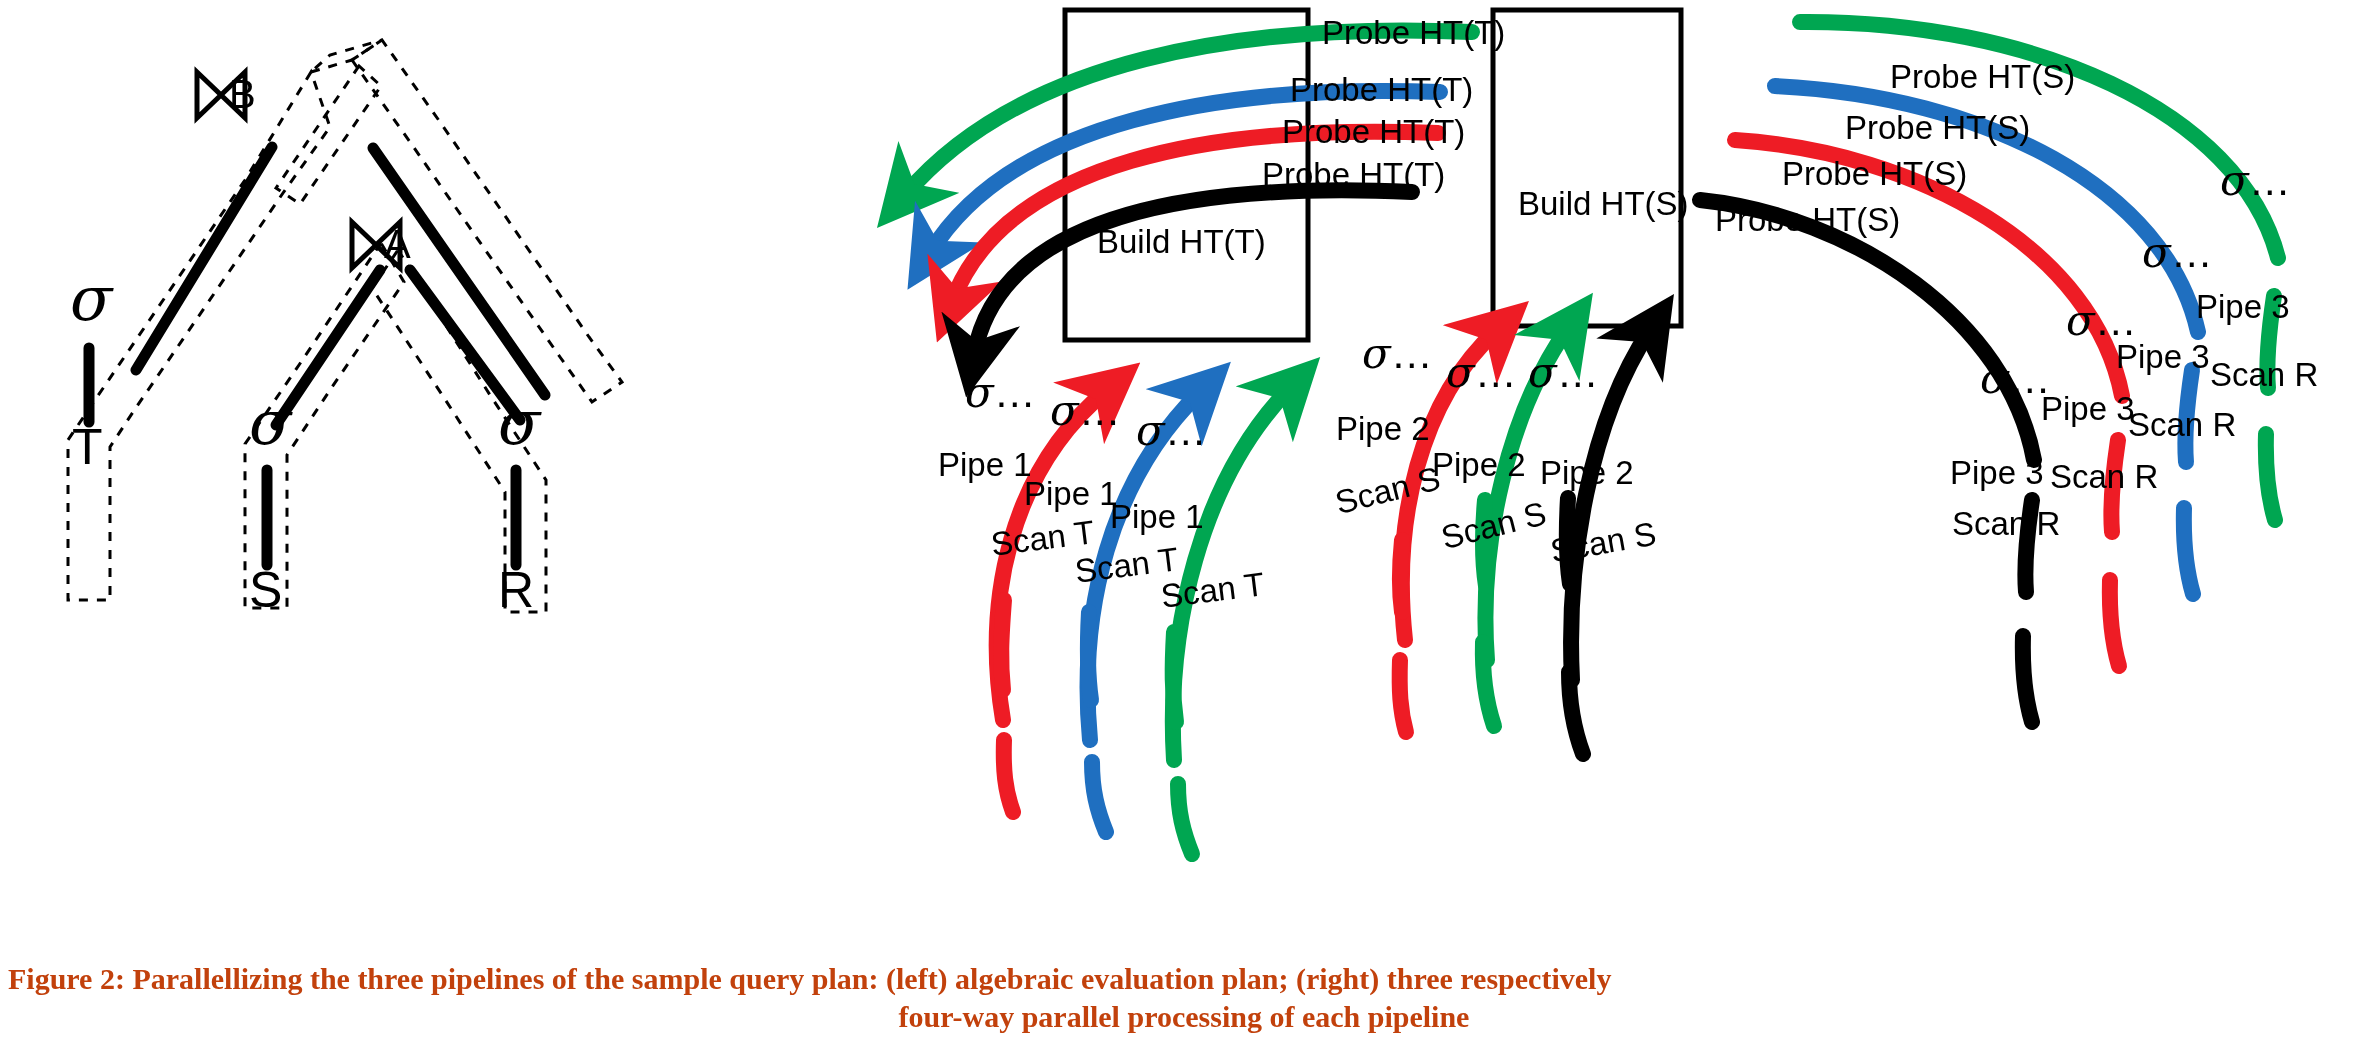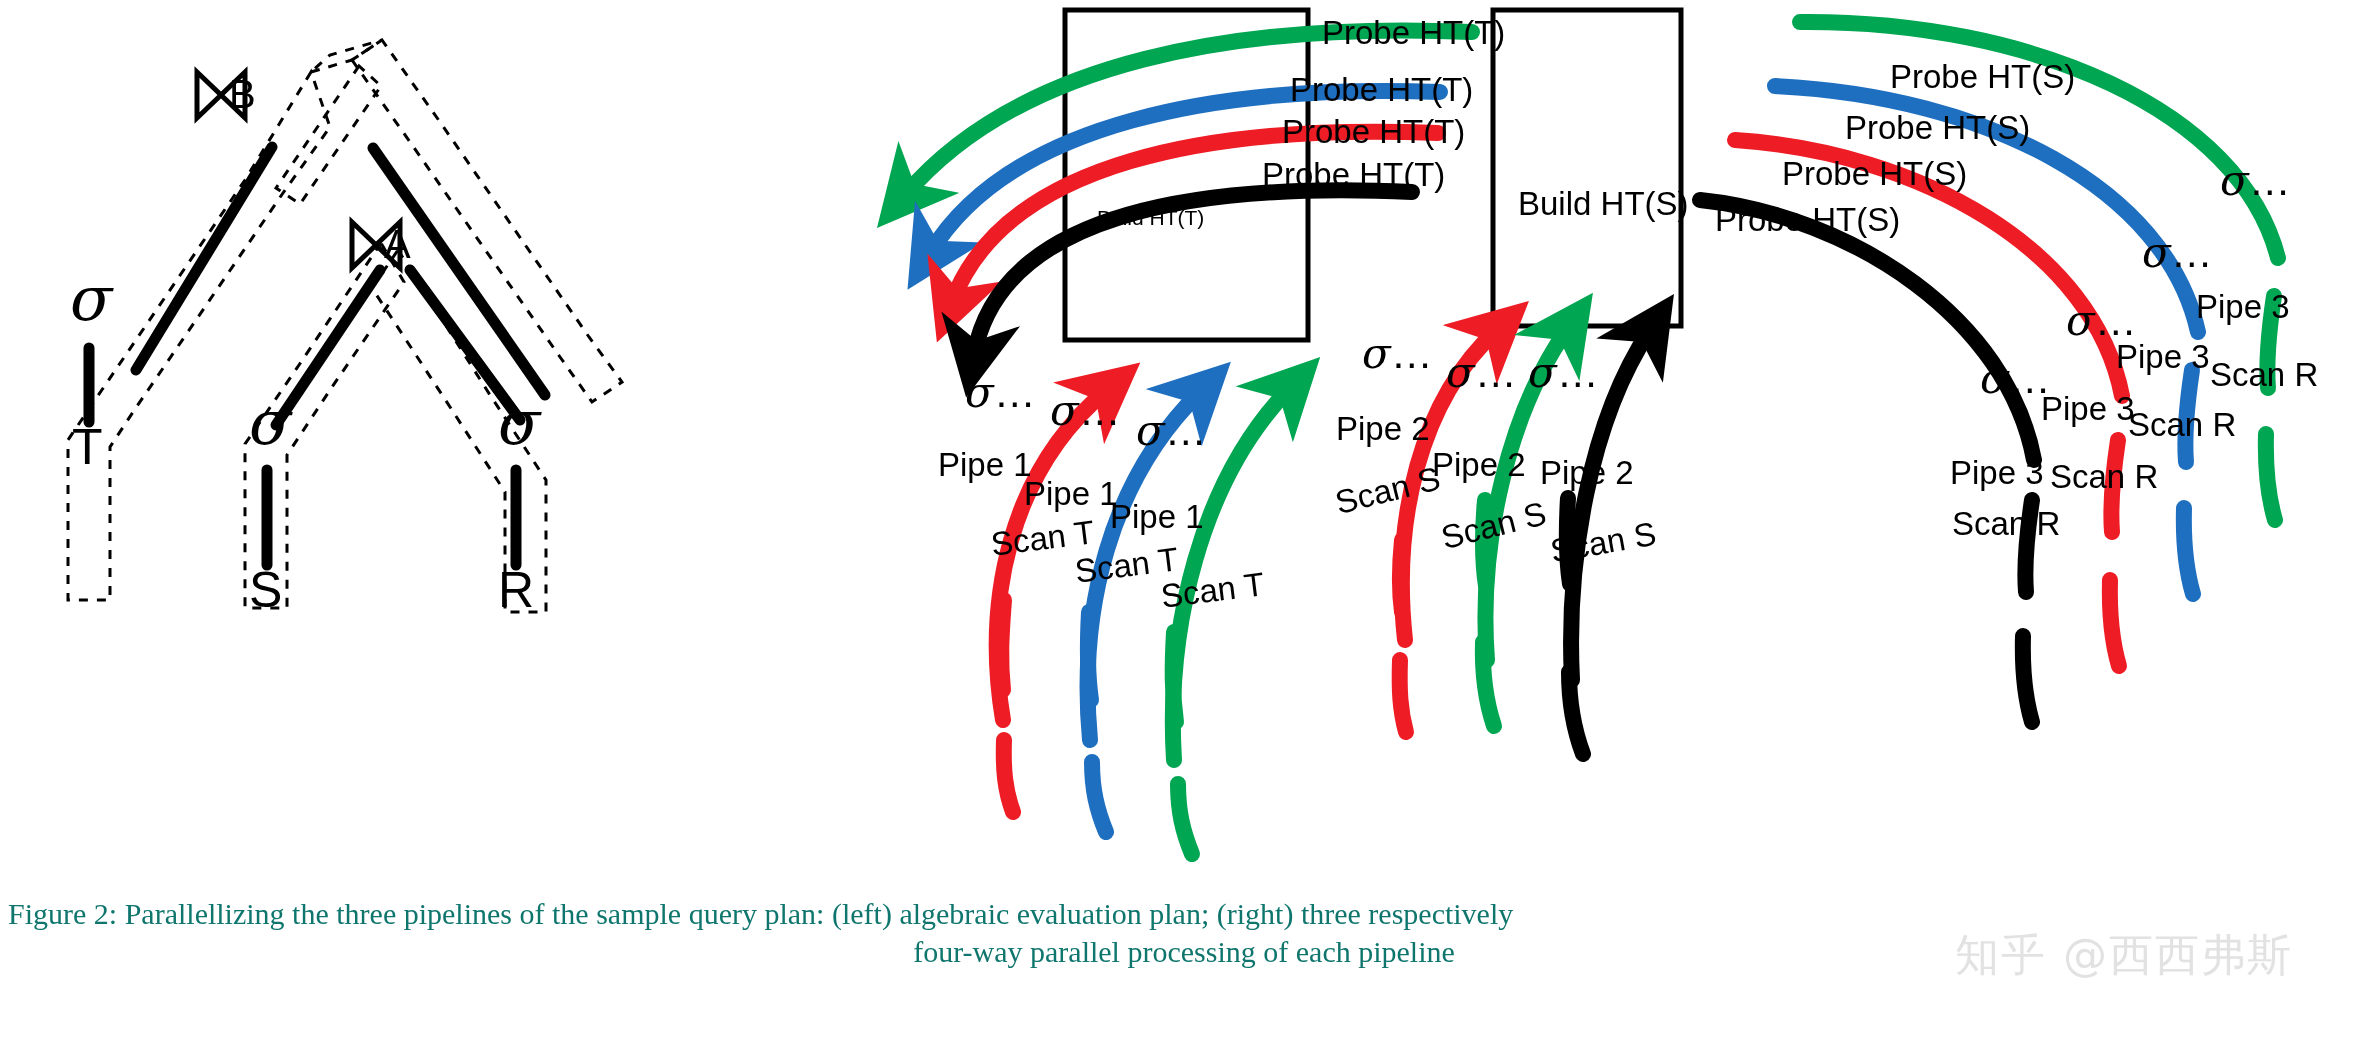--- a/index.html
+++ b/index.html
@@ -1,23 +1,23 @@
 <!DOCTYPE html>
 <html><head>
 <meta charset="utf-8">
 <style>
   html,body{margin:0;padding:0;background:#ffffff;}
   body{font-family:"Liberation Sans", sans-serif;}
   #page{position:relative;width:2366px;height:1044px;background:#fff;overflow:hidden;}
   svg.layer{position:absolute;left:0;top:0;width:2366px;height:1044px;}
   .lbl{position:absolute;white-space:nowrap;color:#000;font-family:"Liberation Sans",sans-serif;line-height:1;}
   .sig{font-family:"DejaVu Serif",serif;font-style:italic;}
-  .caption{position:absolute;left:8px;top:895px;width:2352px;
-           font-family:"Liberation Serif",serif;font-weight:normal;font-size:30px;
-           line-height:1.28;color:#0f766e;text-align:justify;}
+  .caption{position:absolute;left:8px;top:960px;width:2352px;
+           font-family:"Liberation Serif",serif;font-weight:bold;font-size:30px;
+           line-height:1.28;color:#c2410c;text-align:justify;}
   .caption .l2{text-align:center;}
   .watermark{position:absolute;left:1955px;top:926px;font-size:44px;color:#e2e2e2;
              font-family:"DejaVu Sans",sans-serif;letter-spacing:2px;}
 </style>
 </head>
 <body>
 
 <div id="page">
 
   <svg class="layer" viewBox="0 0 2366 1044">
@@ -140,21 +140,21 @@
       <path d="M 2274,296 C 2268,336 2266,362 2268,388" stroke="#00a651"></path>
       <path d="M 2266,434 C 2265,470 2268,496 2275,520" stroke="#00a651"></path>
     </g>
   </svg>
 
   <div class="lbl" style="left:1322px;top:16px;font-size:33px;">Probe HT(T)</div>
   <div class="lbl" style="left:1290px;top:73px;font-size:33px;">Probe HT(T)</div>
   <div class="lbl" style="left:1282px;top:115px;font-size:33px;">Probe HT(T)</div>
   <div class="lbl" style="left:1262px;top:158px;font-size:33px;">Probe HT(T)</div>
 
-  <div class="lbl" style="left:1097px;top:207px;font-size:21px;">Build HT(T)</div>
+  <div class="lbl" style="left:1097px;top:225px;font-size:33px;">Build HT(T)</div>
   <div class="lbl" style="left:1518px;top:187px;font-size:33px;">Build HT(S)</div>
 
   <div class="lbl" style="left:1890px;top:60px;font-size:33px;">Probe HT(S)</div>
   <div class="lbl" style="left:1845px;top:111px;font-size:33px;">Probe HT(S)</div>
   <div class="lbl" style="left:1782px;top:157px;font-size:33px;">Probe HT(S)</div>
   <div class="lbl" style="left:1715px;top:203px;font-size:33px;">Probe HT(S)</div>
 
   <div class="lbl" style="left:965px;top:372px;font-size:42px;">
     <span class="sig">σ</span><span>…</span>
   </div>
@@ -207,20 +207,19 @@
   <div class="lbl" style="left:1950px;top:456px;font-size:33px;">Pipe 3</div>
   <div class="lbl" style="left:2041px;top:392px;font-size:33px;">Pipe 3</div>
   <div class="lbl" style="left:2116px;top:340px;font-size:33px;">Pipe 3</div>
   <div class="lbl" style="left:2196px;top:290px;font-size:33px;">Pipe 3</div>
 
   <div class="lbl" style="left:1952px;top:507px;font-size:33px;">Scan R</div>
   <div class="lbl" style="left:2050px;top:460px;font-size:33px;">Scan R</div>
   <div class="lbl" style="left:2128px;top:408px;font-size:33px;">Scan R</div>
   <div class="lbl" style="left:2210px;top:358px;font-size:33px;">Scan R</div>
 
-  <div class="watermark">知乎 @西西弗斯</div>
 
   <div class="caption">
     <div>Figure 2:  Parallellizing the three pipelines of the sample query plan:  (left) algebraic evaluation plan; (right) three  respectively</div>
     <div class="l2">four-way parallel processing of each pipeline</div>
   </div>
 
 </div>
 
 </body></html>

